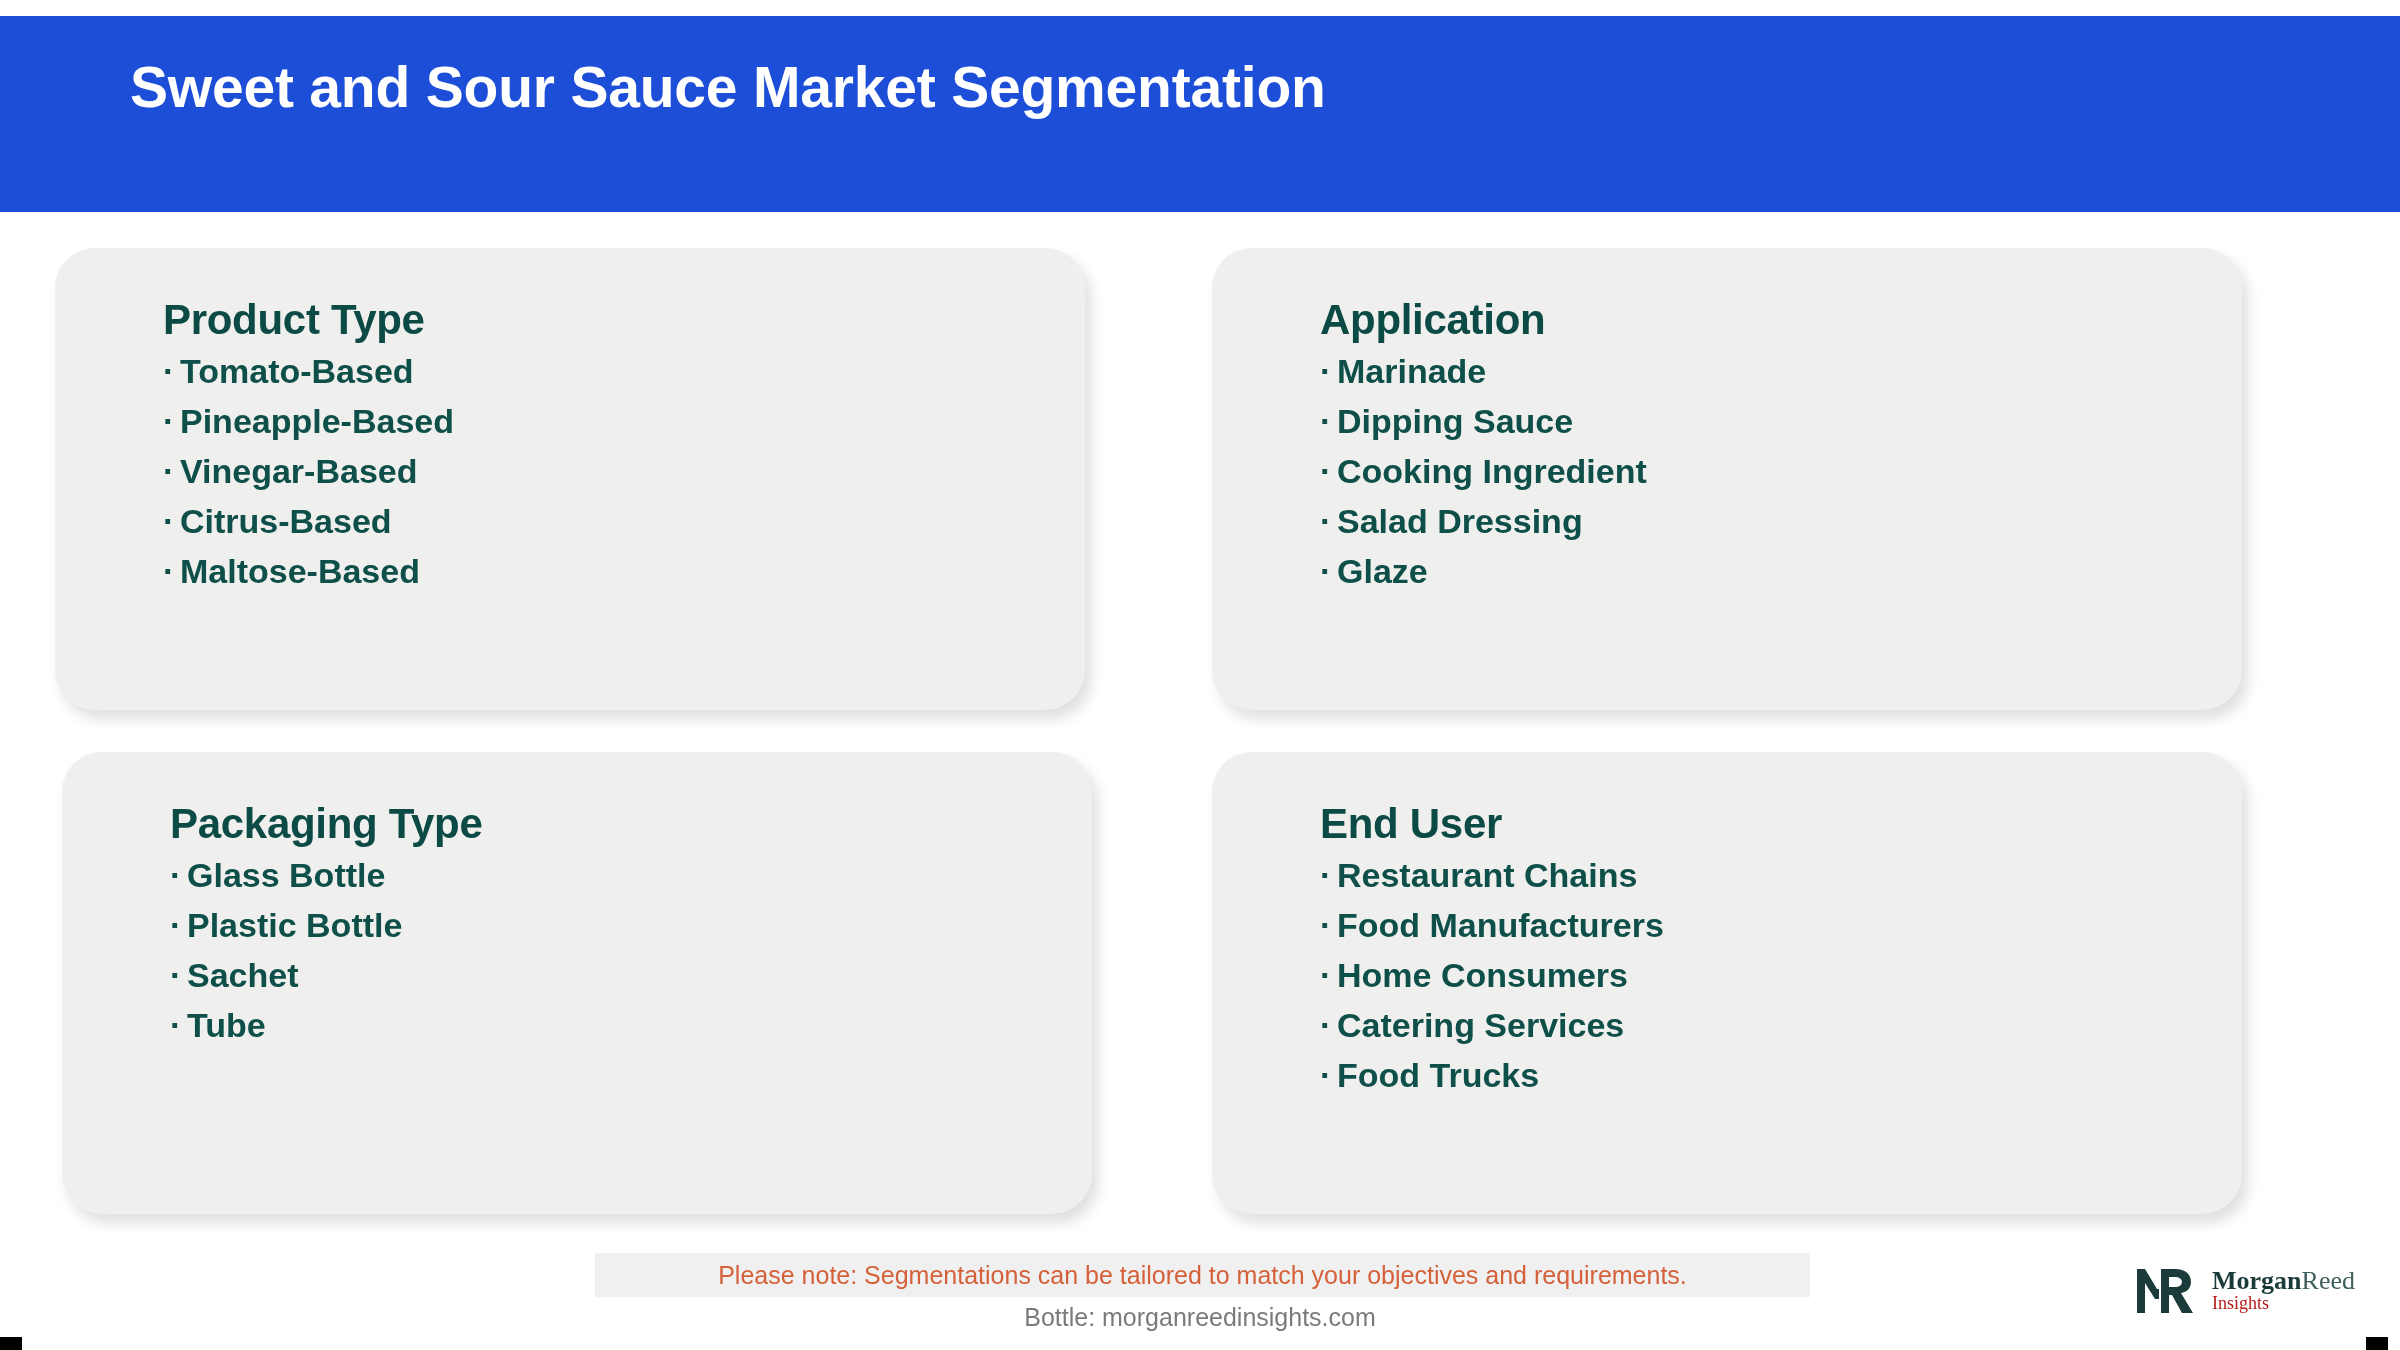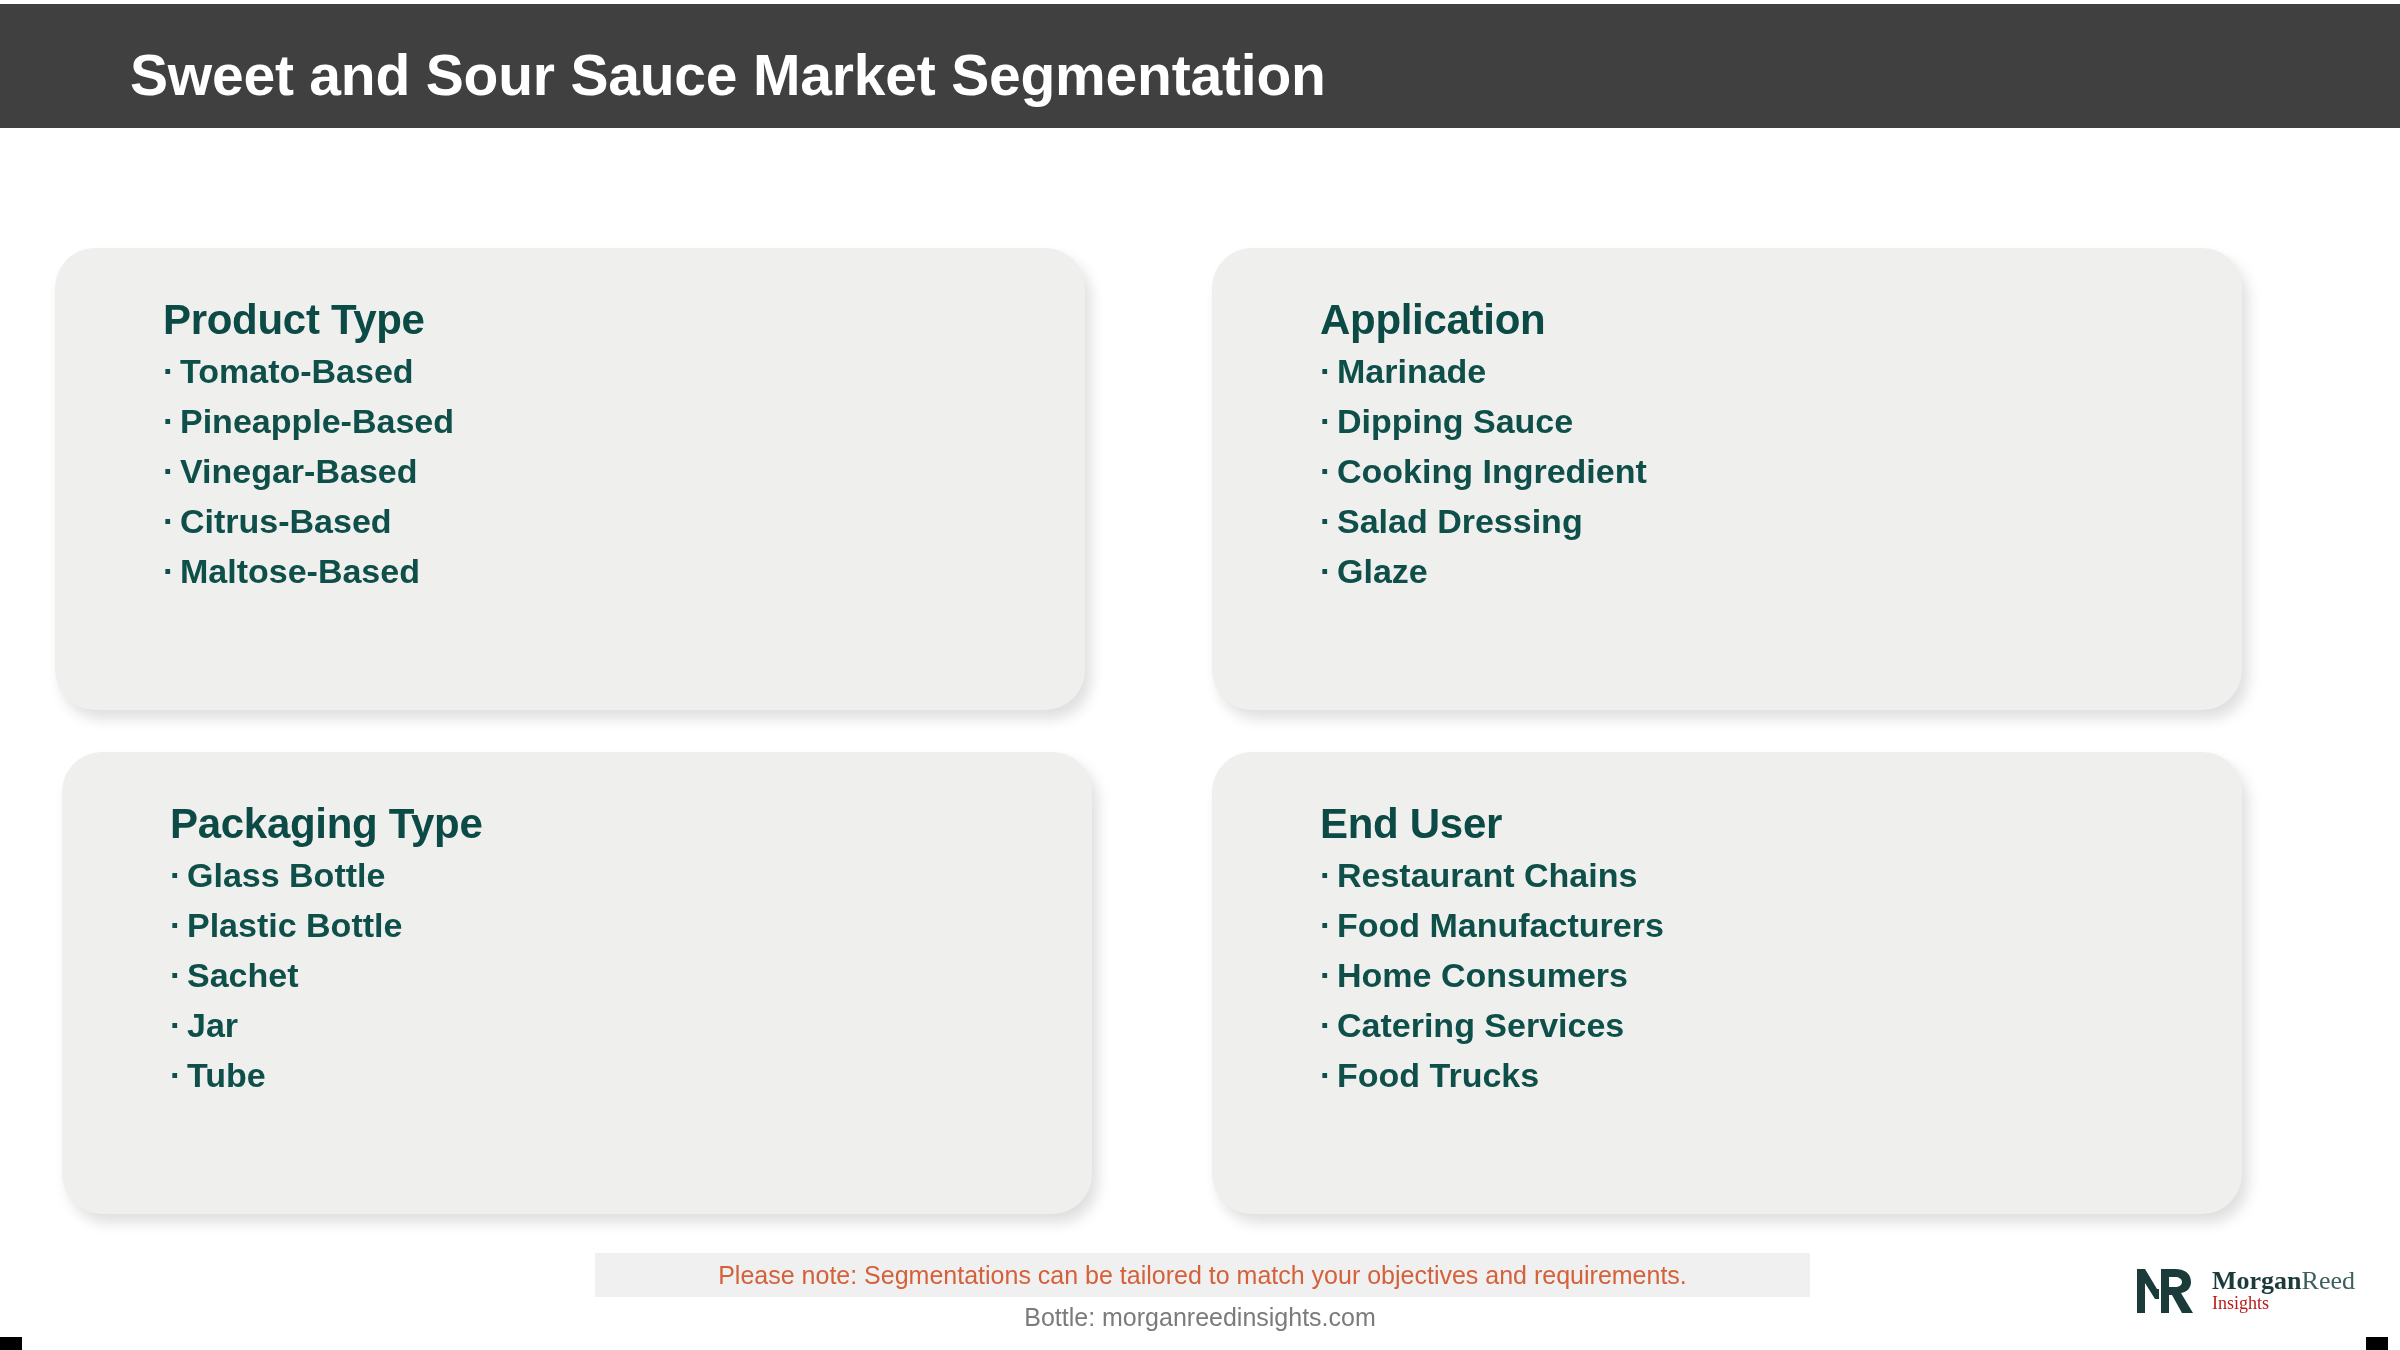--- a/index.html
+++ b/index.html
@@ -12,24 +12,24 @@
     background: #ffffff;
     font-family: "Liberation Sans", sans-serif;
     overflow: hidden;
     position: relative;
   }
 
   
   .header {
     position: absolute;
     left: 0;
-    top: 4px;
-    width: 2400px;
-    height: 124px;
-    background: #404040;
+    top: 16px;
+    width: 2400px;
+    height: 196px;
+    background: #1d4ed8;
     box-sizing: border-box;
   }
   .header-title {
     position: absolute;
     left: 130px;
     top: 38px;
     font-size: 57px;
     font-weight: bold;
     color: #ffffff;
     letter-spacing: -0.2px;
@@ -197,21 +197,20 @@
     </div>
   </div>
 
   <div class="card card-3">
     <div class="card-inner">
       <div class="card-heading">Packaging Type</div>
       <ul class="card-list">
         <li><span class="bullet">·</span><span>Glass Bottle</span></li>
         <li><span class="bullet">·</span><span>Plastic Bottle</span></li>
         <li><span class="bullet">·</span><span>Sachet</span></li>
-        <li><span class="bullet">·</span><span>Jar</span></li>
         <li><span class="bullet">·</span><span>Tube</span></li>
       </ul>
     </div>
   </div>
 
   <div class="card card-4">
     <div class="card-inner">
       <div class="card-heading">End User</div>
       <ul class="card-list">
         <li><span class="bullet">·</span><span>Restaurant Chains</span></li>

